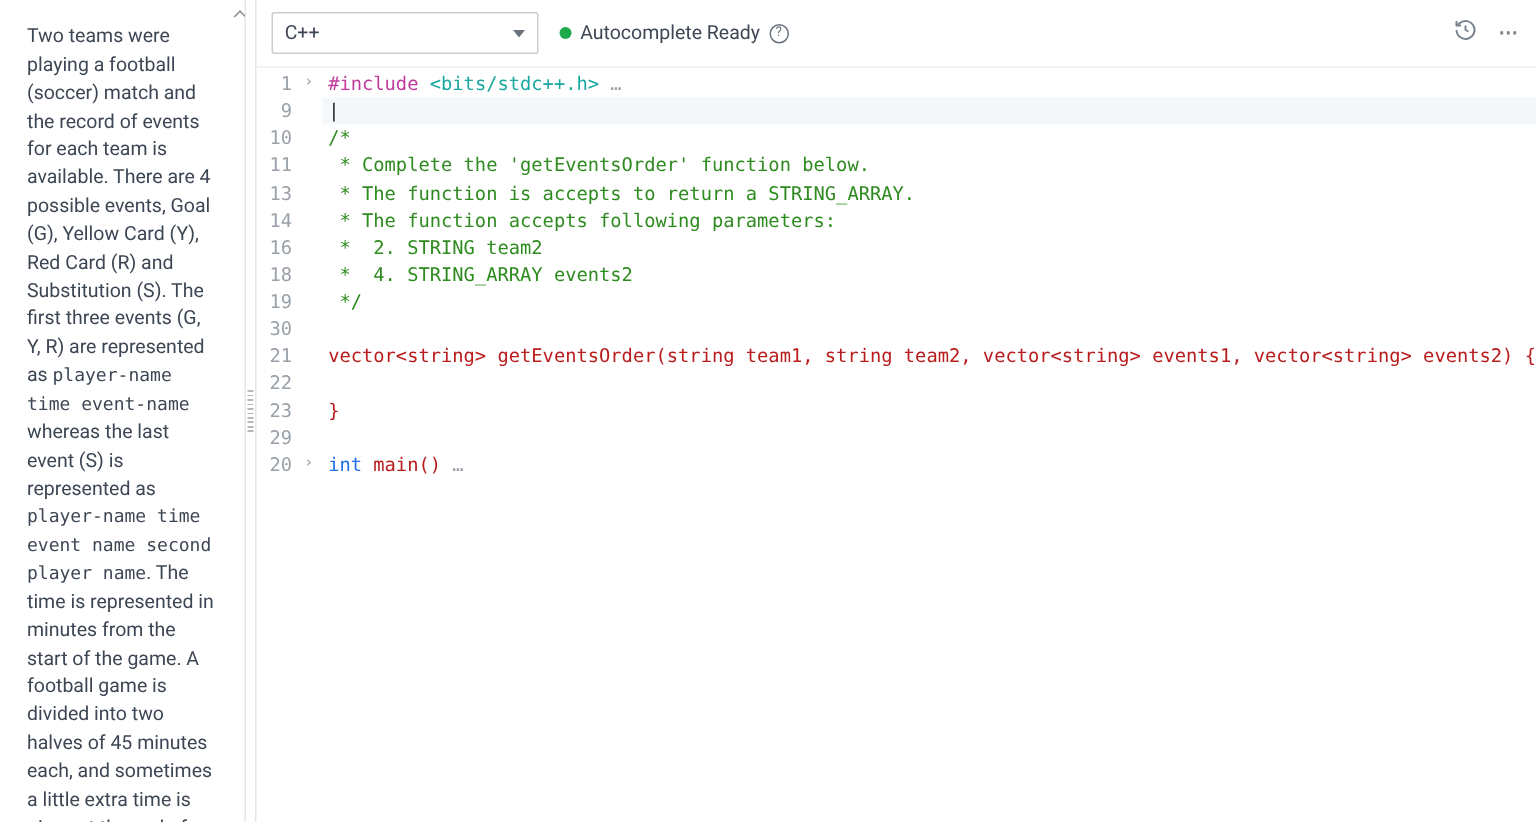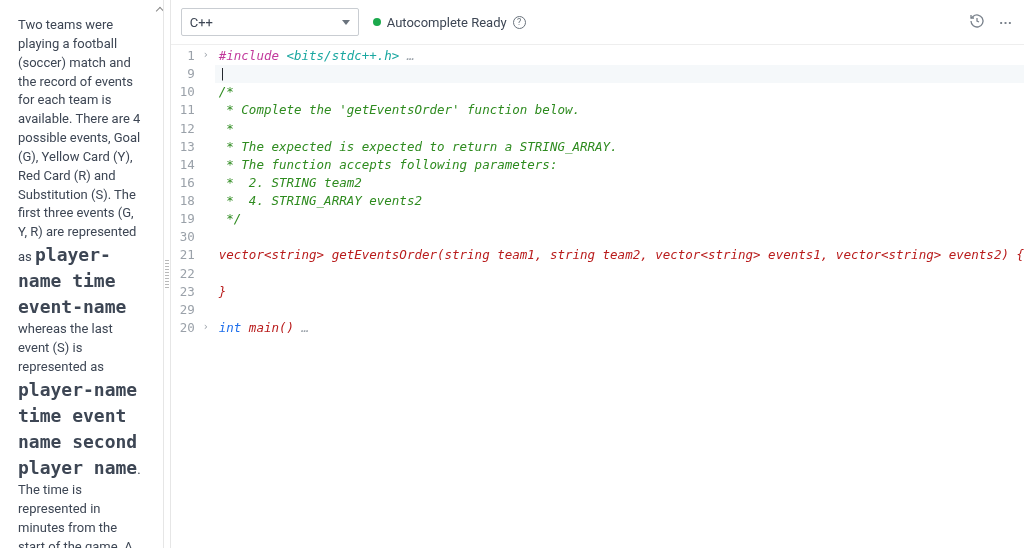--- a/index.html
+++ b/index.html
@@ -17,22 +17,21 @@
   width: 318px;
   padding: 16px 18px 16px 18px;
   overflow-y: auto;
   color: #3d4654;
   line-height: 1.45;
   position: relative;
 }
 .left-panel p { margin-bottom: 14px; }
 .code-inline {
   font-family: "Consolas","Menlo",monospace;
-  font-size: 18px;
-  font-weight: bold;
+  font-size: 12px;
 }
 .divider-col {
   width: 14px;
   position: relative;
   display:flex;
   align-items:center;
   justify-content:center;
   border-left:1px solid #e6e6e6;
 }
 .grip {
@@ -131,21 +130,20 @@
 .fold {
   width:12px;
   color:#9aa1a9;
   font-size:10px;
   flex-shrink:0;
   padding-top:1px;
 }
 .code {
   flex:1;
   padding-left:4px;
-  font-style:italic;
 }
 .cursor-line .code {
   background:#f5f8fa;
 }
 
 .c-pink  { color:#c23a9c; }
 .c-blue  { color:#1f6feb; }
 .c-teal  { color:#19a7a0; }
 .c-green { color:#2e8b1f; }
 .c-gray  { color:#9aa1a9; }
@@ -192,22 +190,21 @@
       </span>
       <span class="more-icon">⋯</span>
     </div>
   </div>
 
   <div class="editor-area" id="editor-lines">
       <div class="code-line"><div class="gutter">1</div><div class="fold">›</div><div class="code"><span class="c-pink">#include </span><span class="c-teal">&lt;bits/stdc++.h&gt;</span><span class="c-gray"> …</span></div></div>
       <div class="code-line cursor-line"><div class="gutter">9</div><div class="fold"></div><div class="code"><span style="color: rgb(36, 41, 46);">|</span><span class="c-black"></span></div></div>
       <div class="code-line"><div class="gutter">10</div><div class="fold"></div><div class="code"><span class="c-green">/*</span></div></div>
       <div class="code-line"><div class="gutter">11</div><div class="fold"></div><div class="code"><span class="c-green"> * Complete the 'getEventsOrder' function below.</span></div></div>
-      <div class="code-line"><div class="gutter">12</div><div class="fold"></div><div class="code"><span class="c-green"> *</span></div></div>
-      <div class="code-line"><div class="gutter">13</div><div class="fold"></div><div class="code"><span class="c-green"> * The expected is expected to return a STRING_ARRAY.</span></div></div>
+      <div class="code-line"><div class="gutter">13</div><div class="fold"></div><div class="code"><span class="c-green"> * The function is accepts to return a STRING_ARRAY.</span></div></div>
       <div class="code-line"><div class="gutter">14</div><div class="fold"></div><div class="code"><span class="c-green"> * The function accepts following parameters:</span></div></div>
       <div class="code-line"><div class="gutter">16</div><div class="fold"></div><div class="code"><span class="c-green"> *  2. STRING team2</span></div></div>
       <div class="code-line"><div class="gutter">18</div><div class="fold"></div><div class="code"><span class="c-green"> *  4. STRING_ARRAY events2</span></div></div>
       <div class="code-line"><div class="gutter">19</div><div class="fold"></div><div class="code"><span class="c-green"> */</span></div></div>
       <div class="code-line"><div class="gutter">30</div><div class="fold"></div><div class="code"><span class="c-black"></span></div></div>
       <div class="code-line"><div class="gutter">21</div><div class="fold"></div><div class="code"><span class="c-black">vector&lt;string&gt; getEventsOrder(string team1, string team2, vector&lt;string&gt; events1, vector&lt;string&gt; events2) {</span></div></div>
       <div class="code-line"><div class="gutter">22</div><div class="fold"></div><div class="code"><span class="c-black"></span></div></div>
       <div class="code-line"><div class="gutter">23</div><div class="fold"></div><div class="code"><span class="c-black">}</span></div></div>
       <div class="code-line"><div class="gutter">29</div><div class="fold"></div><div class="code"><span class="c-black"></span></div></div>
       <div class="code-line"><div class="gutter">20</div><div class="fold">›</div><div class="code"><span class="c-blue">int</span><span class="c-black"> main()</span><span class="c-gray"> …</span></div></div>

